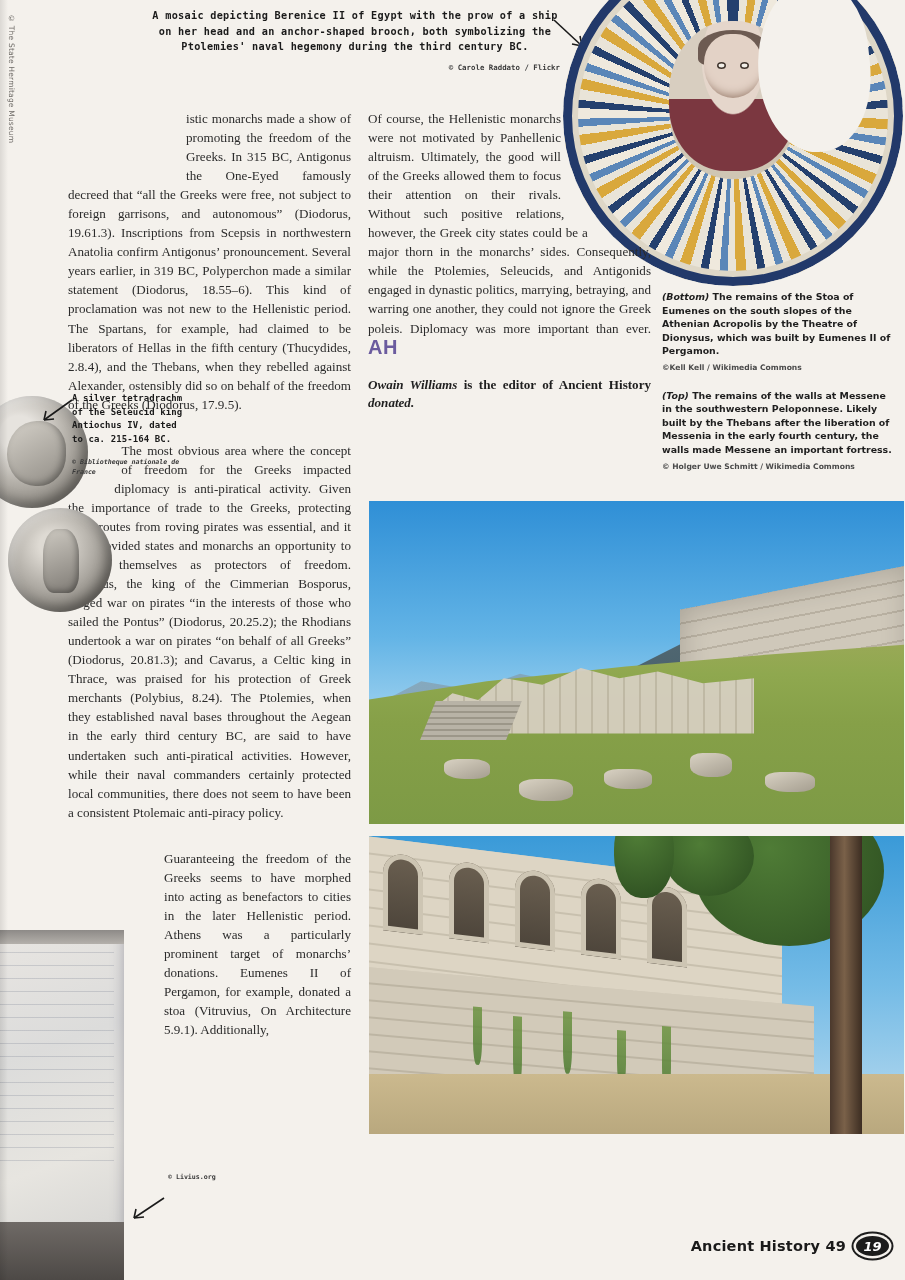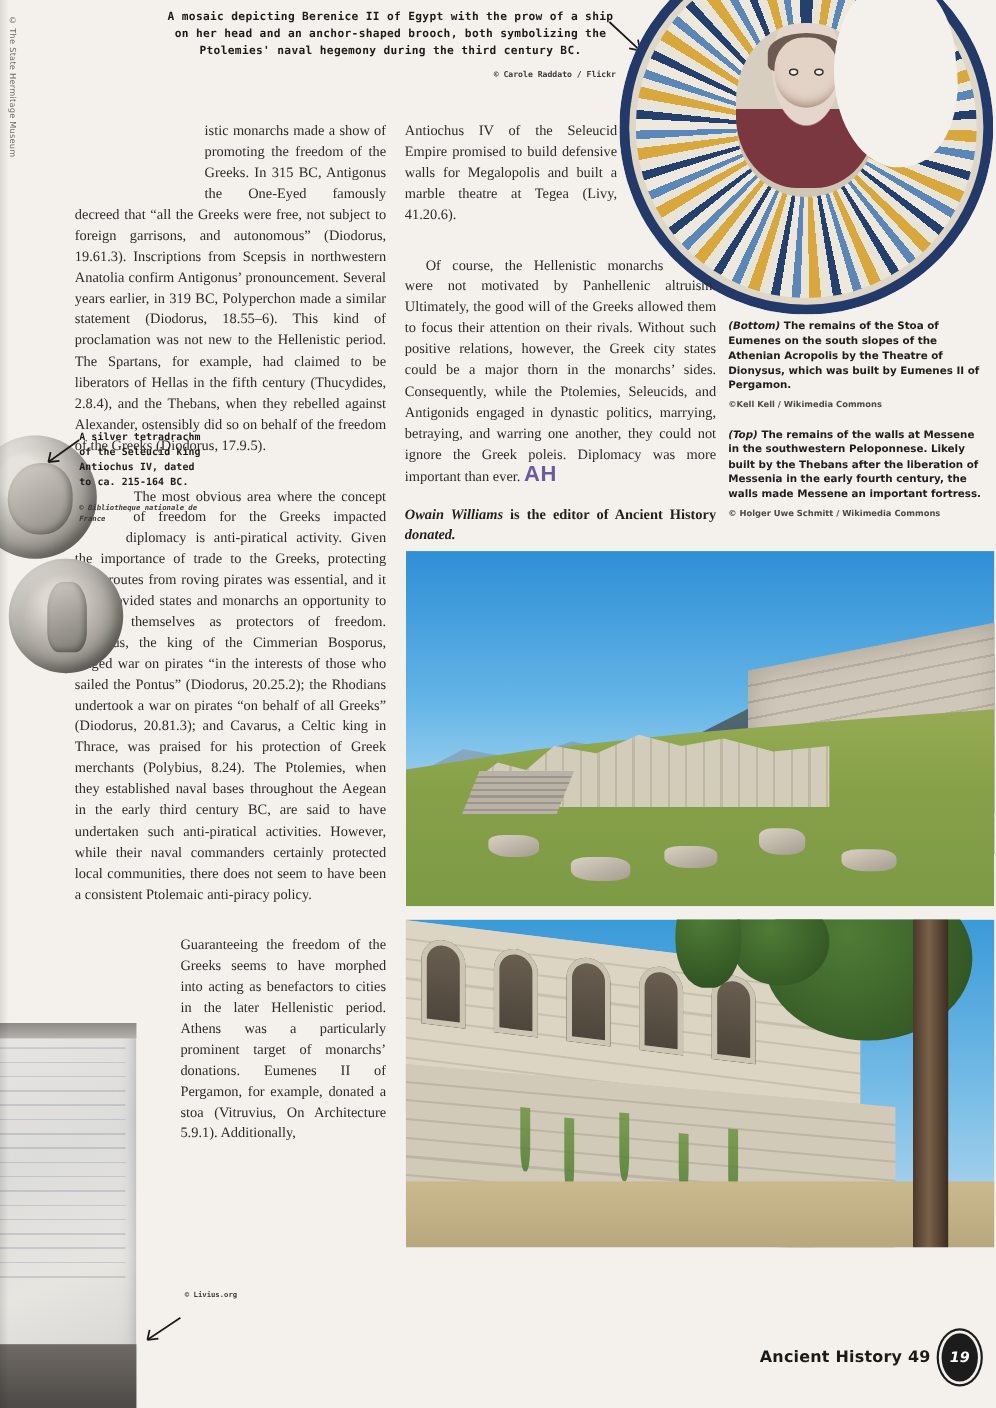--- a/index.html
+++ b/index.html
@@ -472,21 +472,21 @@
     gap: 10px;
   }
   .footer-title {
     font-family: "DejaVu Sans", sans-serif;
     font-weight: bold;
     font-size: 14.5px;
     color: #1a1a1a;
     letter-spacing: .2px;
   }
   .page-badge {
-    width: 33px; height: 44px;
+    width: 33px; height: 20px;
     border-radius: 50%;
     background: #1c1c1c;
     box-shadow: 0 0 0 2.5px #f4f1ec, 0 0 0 4.5px #1c1c1c;
     display: flex;
     align-items: center;
     justify-content: center;
     color: #fff;
     font-family: "DejaVu Sans", sans-serif;
     font-style: italic;
     font-weight: bold;
@@ -535,21 +535,20 @@
     <div class="f-coin1"></div>
     <p>istic monarchs made a show of promoting the freedom of the Greeks. In 315 BC, Antigonus the One-Eyed famously decreed that “all the Greeks were free, not subject to foreign garrisons, and autonomous” (Diodorus, 19.61.3). Inscriptions from Scepsis in northwestern Anatolia confirm Antigonus’ pronouncement. Several years earlier, in 319 BC, Polyperchon made a similar statement (Diodorus, 18.55–6). This kind of proclamation was not new to the Hellenistic period. The Spartans, for example, had claimed to be liberators of Hellas in the fifth century (Thucydides, 2.8.4), and the Thebans, when they rebelled against Alexander, ostensibly did so on behalf of the freedom of the Greeks (Diodorus, 17.9.5).</p>
     <div class="f-coin2"></div>
     <p>The most obvious area where the concept of freedom for the Greeks impacted diplomacy is anti-piratical activity. Given the importance of trade to the Greeks, protecting trade routes from roving pirates was essential, and it also provided states and monarchs an opportunity to present themselves as protectors of freedom. Eumelus, the king of the Cimmerian Bosporus, waged war on pirates “in the interests of those who sailed the Pontus” (Diodorus, 20.25.2); the Rhodians undertook a war on pirates “on behalf of all Greeks” (Diodorus, 20.81.3); and Cavarus, a Celtic king in Thrace, was praised for his protection of Greek merchants (Polybius, 8.24). The Ptolemies, when they established naval bases throughout the Aegean in the early third century BC, are said to have undertaken such anti-piratical activities. However, while their naval commanders certainly protected local communities, there does not seem to have been a consistent Ptolemaic anti-piracy policy.</p>
     <div class="f-stele"></div>
     <p><span>Guaranteeing the freedom of the Greeks seems to have morphed into acting as benefactors to cities in the later Hellenistic period. Athens was a particularly prominent target of monarchs’ donations. Eumenes II of Pergamon, for example, donated a stoa (Vitruvius, On Architecture 5.9.1). Additionally,</span></p>
   </div>
 
   <div class="col" id="col-right">
     <div class="f-mosaic-notch"></div>
-    <p>Antiochus IV of the Seleucid Empire promised to build defensive walls for Megalopolis and built a marble theatre at Tegea (Livy, 41.20.6).</p>
     <p><span>Of course, the Hellenistic monarchs were not motivated by Panhellenic altruism. Ultimately, the good will of the Greeks allowed them to focus their attention on their rivals. Without such positive relations, however, the Greek city states could be a major thorn in the monarchs’ sides. Consequently, while the Ptolemies, Seleucids, and Antigonids engaged in dynastic politics, marrying, betraying, and warring one another, they could not ignore the Greek poleis. Diplomacy was more important than ever.</span>
       <span class="ah-mark">AH</span></p>
     <div class="byline">
       <em>Owain Williams</em><span> is the editor of </span><span>Ancient History</span><em> donated.</em>
     </div>
   </div>
 
   <div class="coin coin-1"></div>
   <div class="coin coin-2"></div>
 

